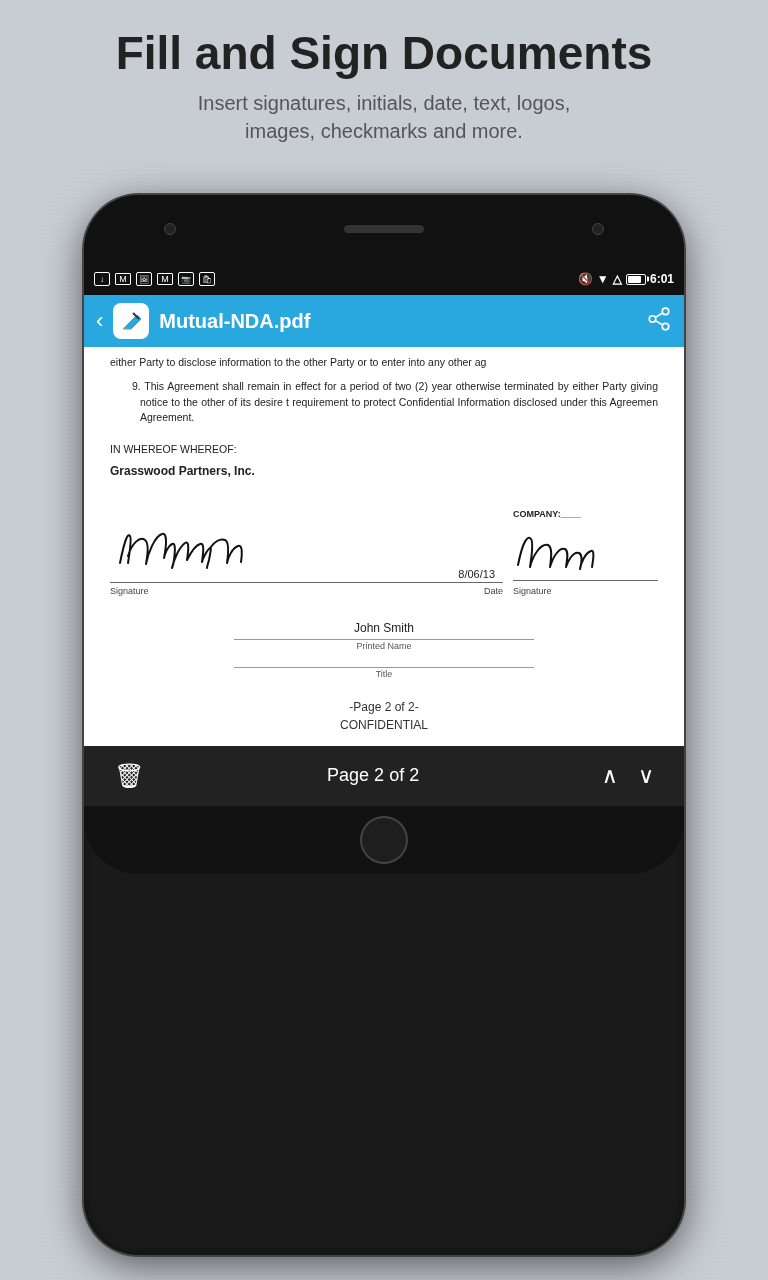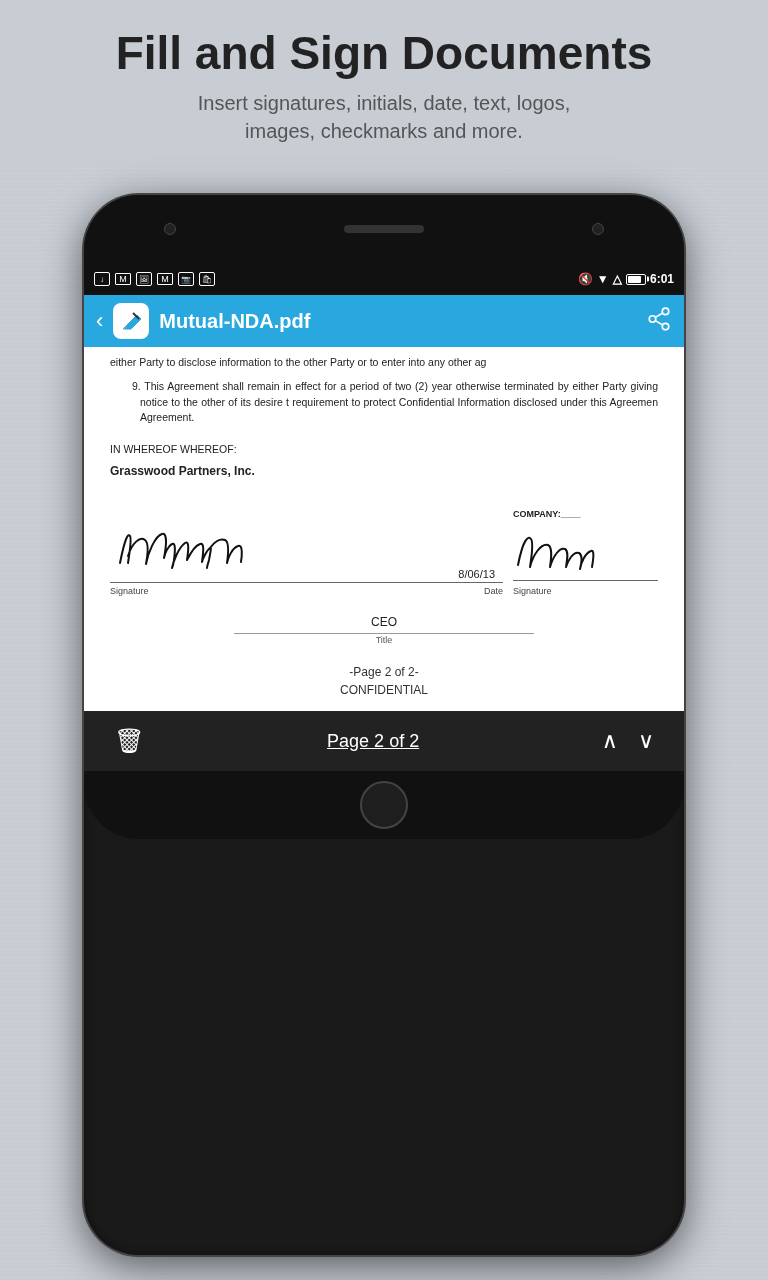--- a/index.html
+++ b/index.html
@@ -269,21 +269,20 @@
     }
     .bottom-trash {
       color: white;
       font-size: 24px;
       cursor: pointer;
     }
     .bottom-page-text {
       color: white;
       font-size: 18px;
       font-weight: normal;
-      text-decoration: underline;
     }
     .bottom-nav-arrows {
       display: flex;
       gap: 20px;
     }
     .bottom-arrow {
       color: white;
       font-size: 22px;
       cursor: pointer;
     }
@@ -417,23 +416,27 @@
                      M 53,42 C 55,36 60,26 66,28 C 70,30 68,40 67,44
                      M 67,44 C 68,38 72,28 78,26 C 82,24 80,36 79,42" stroke="#111" stroke-width="2" fill="none" stroke-linecap="round"></path>
           </svg>
           <div style="border-top: 1px solid #666; padding-top:2px;">
             <span style="font-size:9px; color:#444;">Signature</span>
           </div>
         </div>
 
       </div>
 
+      <div class="name-row" style="margin-top:20px;">
+        <div class="name-val" style="font-size:12px; padding-bottom:2px; text-align:center;">John Smith</div>
+        <div style="width:300px; border-top:1px solid #999; margin:0 auto;"></div>
+        <div class="name-label" style="text-align:center; font-size:9px; color:#555;">Printed Name</div>
+      </div>
 
       <div class="title-row" style="margin-top:14px;">
-        <div style="font-size:12px; text-align:center; padding-bottom:2px;">CEO</div>
         <div style="width:300px; border-top:1px solid #999; margin:0 auto;"></div>
         <div style="text-align:center; font-size:9px; color:#555;">Title</div>
       </div>
 
       <div class="page-footer">
         <div>-Page 2 of 2-</div>
         <div>CONFIDENTIAL</div>
       </div>
 
     </div>

